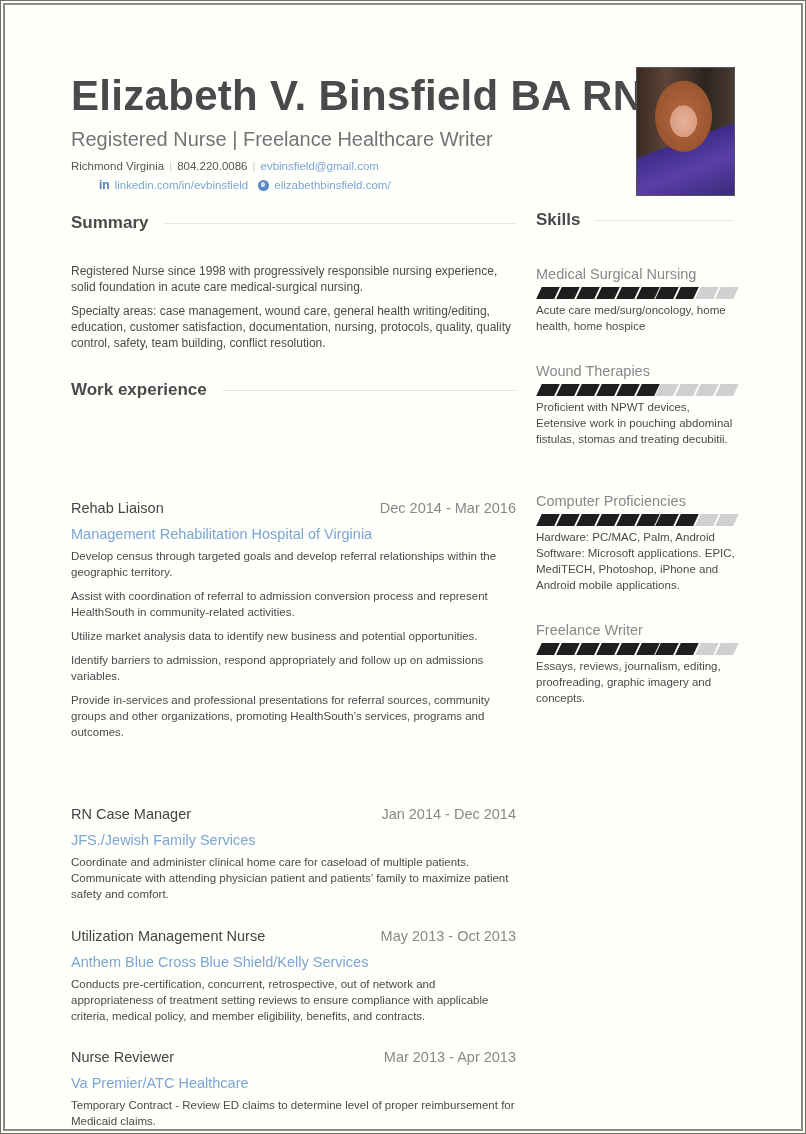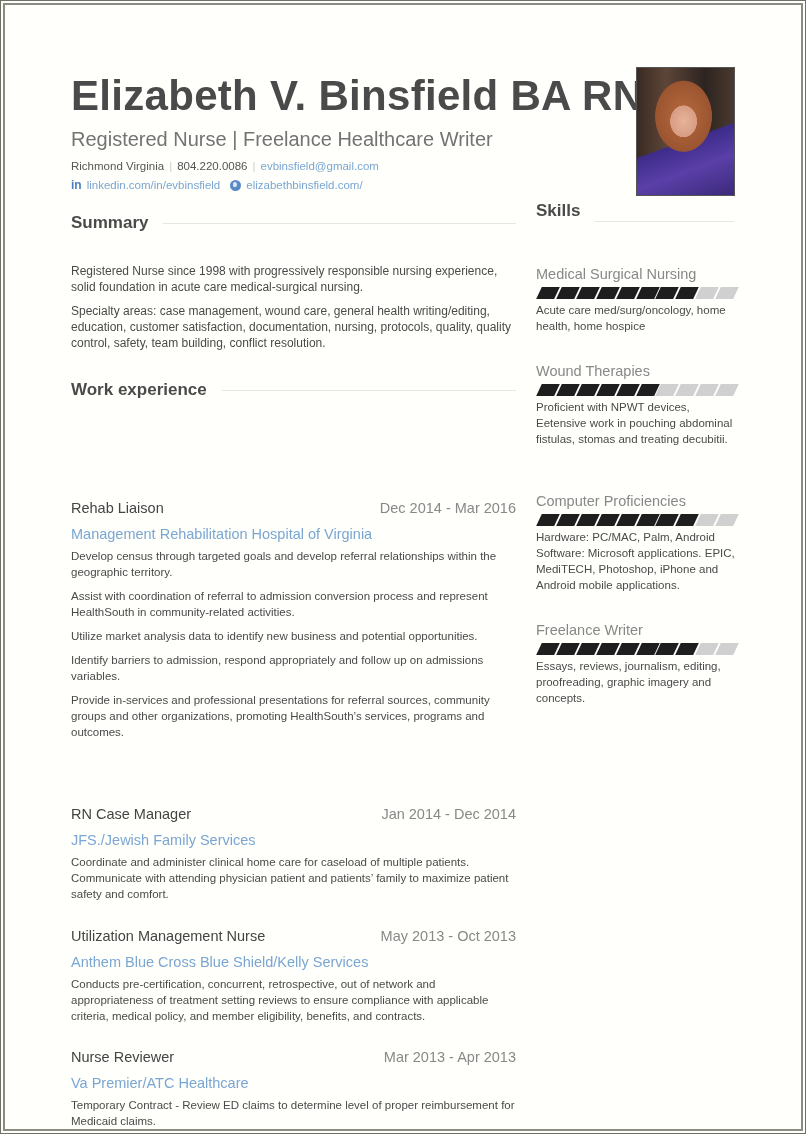--- a/index.html
+++ b/index.html
@@ -30,21 +30,21 @@
   }
   .contact-row {
     position: absolute; left: 71px; font-size: 11.5px; white-space: nowrap;
     display: flex; align-items: center; line-height: 16px;
   }
   .contact-row.r1 { top: 158px; }
   .contact-row.r2 { top: 177px; }
   .contact-row .plain { color: #555; }
   .contact-row .sep { color: #ccc; margin: 0 5px; }
   .contact-row .link { color: #7aa6d2; }
-  .icon-in { color: #4a7fbf; font-weight: bold; font-size: 12px; margin-right: 5px; }
+  .icon-in { color: #4a7fbf; font-weight: bold; font-size: 12px; margin-right: 5px; margin-left: 28px; }
   .icon-globe {
     display: inline-block; width: 11px; height: 11px; border-radius: 50%;
     background: #5a8ac6; margin: 0 5px 0 10px; position: relative;
   }
   .icon-globe::after {
     content: ""; position: absolute; left: 3px; top: 2px; width: 4px; height: 5px;
     background: #d9e6f5; border-radius: 40% 60% 50% 30%;
   }
 
   .photo {
@@ -61,21 +61,21 @@
   .section-head {
     position: absolute; display: flex; align-items: center;
   }
   .section-head .title {
     font-size: 17px; font-weight: bold; color: #4a4a4a; white-space: nowrap; line-height: 22px;
   }
   .section-head .rule { flex: 1; height: 1px; background: #e6e6e6; margin-left: 15px; }
 
   .summary-head { left: 71px; top: 212px; width: 445px; }
   .work-head { left: 71px; top: 379px; width: 445px; text-align: center; }
-  .skills-head { left: 536px; top: 200px; width: 198px; align-items: flex-end; }
+  .skills-head { left: 536px; top: 209px; width: 198px; }
 
   .para {
     position: absolute; left: 71px; width: 445px;
     font-size: 12px; line-height: 16px; color: #4a4a4a;
   }
 
   
   .job { position: absolute; left: 71px; width: 445px; }
   .job .row1 { display: flex; justify-content: space-between; align-items: baseline; height: 22px; }
   .job .jtitle { font-size: 14.5px; color: #444; white-space: nowrap; }

